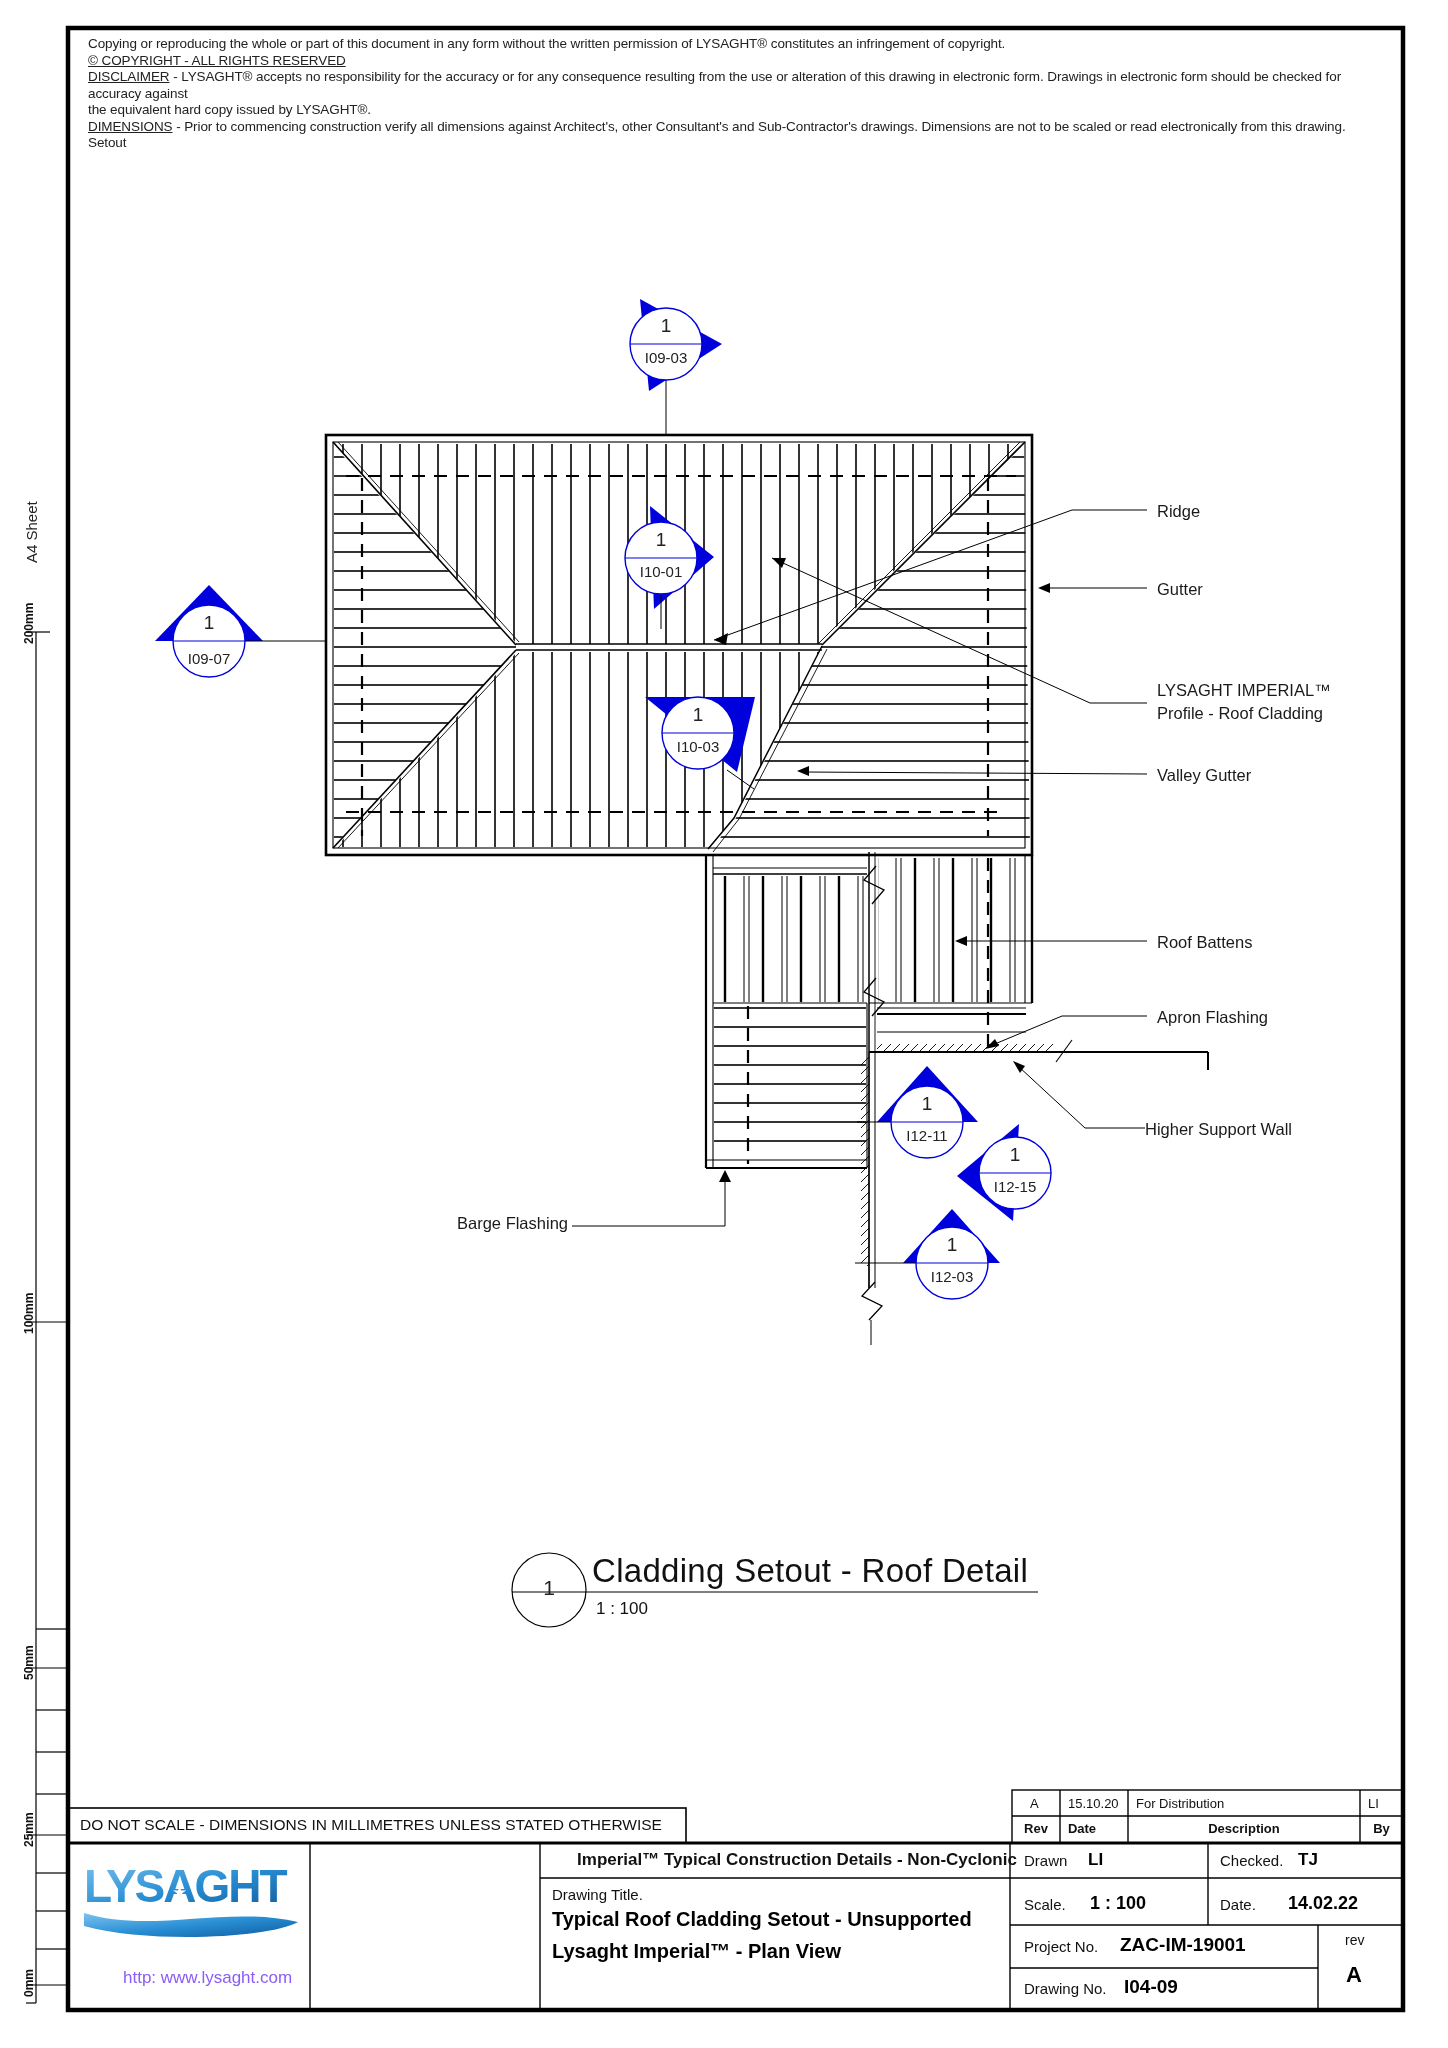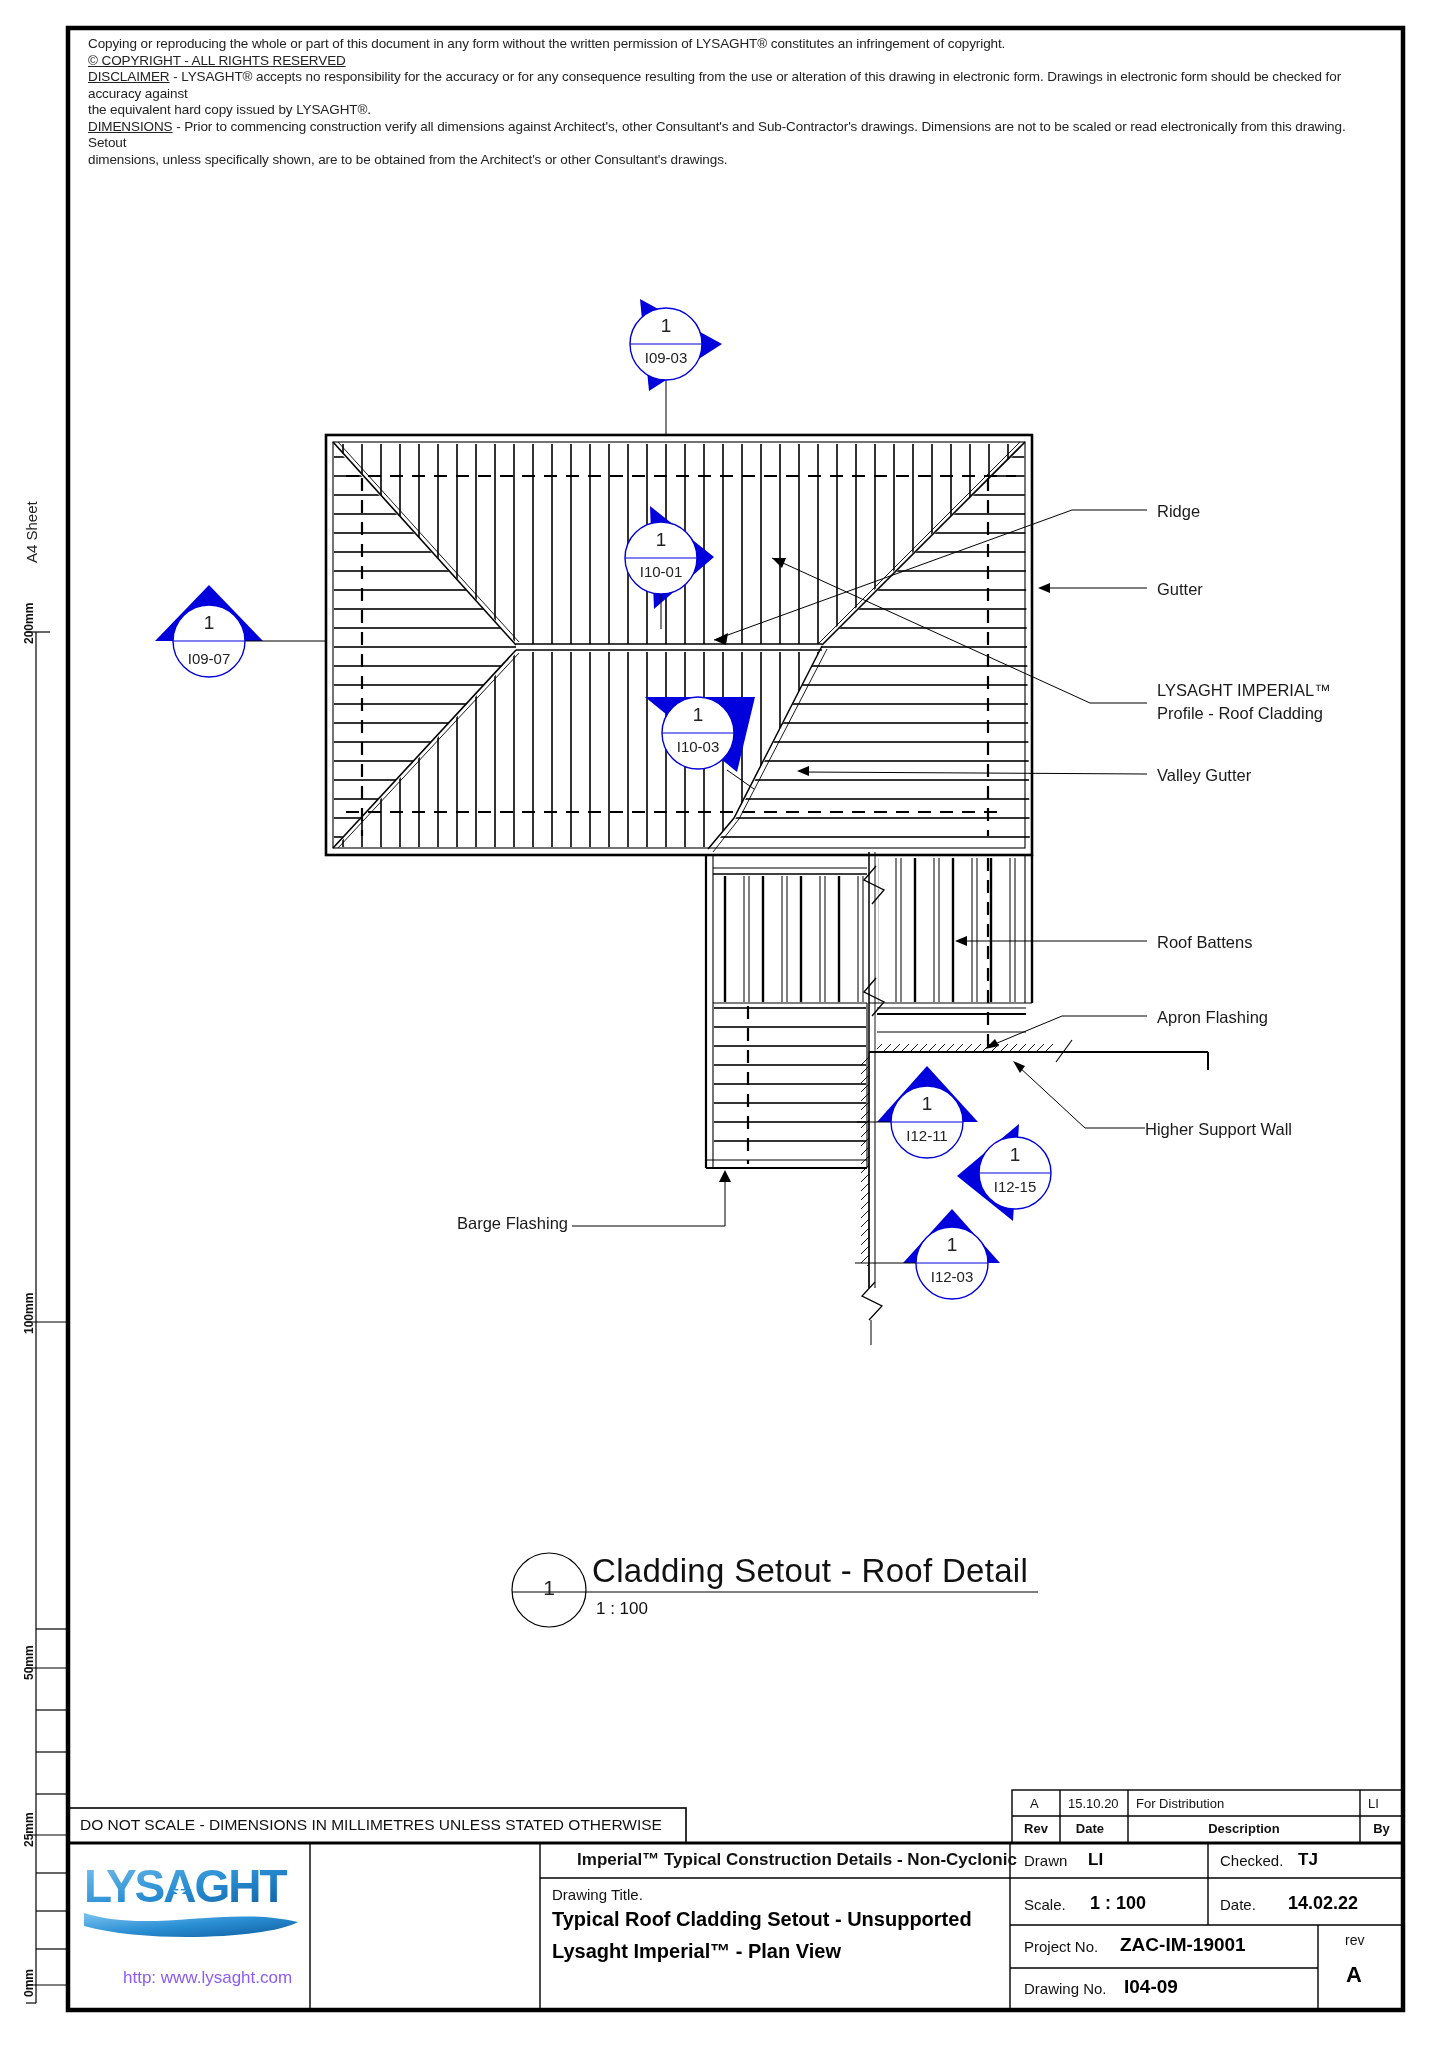--- a/index.html
+++ b/index.html
@@ -232,21 +232,20 @@
       <path d="M84,1913 C150,1934 225,1905 298,1922 C270,1938 150,1944 84,1926 Z" fill="url(#lg)"></path>
     </g>
   </svg>
 
   <div class="legal">
     <div>Copying or reproducing the whole or part of this document in any form without the written permission of LYSAGHT® constitutes an infringement of copyright.</div>
     <div><span class="u">© COPYRIGHT - ALL RIGHTS RESERVED</span></div>
     <div><span class="u">DISCLAIMER</span><span> - LYSAGHT® accepts no responsibility for the accuracy or for any consequence resulting from the use or alteration of this drawing in electronic form.  Drawings in electronic form should be checked for accuracy against</span></div>
     <div>the equivalent hard copy issued by LYSAGHT®.</div>
     <div><span class="u">DIMENSIONS</span><span> - Prior to commencing construction verify all dimensions against Architect's, other Consultant's and Sub-Contractor's drawings. Dimensions are not to be scaled or read electronically from this drawing. Setout</span></div>
-    <div>dimensions, unless specifically shown, are to be obtained from the Architect's or other Consultant's drawings.</div>
   </div>
 
   <div class="a4label">A4 Sheet</div>
   <div class="rlabel" style="top:630px;">200mm</div>
   <div class="rlabel" style="top:1320px;">100mm</div>
   <div class="rlabel" style="top:1666px;">50mm</div>
   <div class="rlabel" style="top:1833px;">25mm</div>
   <div class="rlabel" style="top:1983px;">0mm</div>
 
   <div class="cnum" style="left:626px;top:315px;">1</div>
@@ -278,21 +277,21 @@
   <div class="vtitle">Cladding Setout - Roof Detail</div>
   <div class="vscale">1 : 100</div>
 
   <div class="notebar">DO NOT SCALE - DIMENSIONS IN MILLIMETRES UNLESS STATED OTHERWISE</div>
 
   <div class="abs rev-s" style="left:1030px;top:1796px;">A</div>
   <div class="abs rev-s" style="left:1068px;top:1796px;">15.10.20</div>
   <div class="abs rev-s" style="left:1136px;top:1796px;">For Distribution</div>
   <div class="abs rev-s" style="left:1368px;top:1796px;">LI</div>
   <div class="abs rev-s tb-b" style="left:1012px;width:48px;text-align:center;top:1821px;">Rev</div>
-  <div class="abs rev-s tb-b" style="left:1060px;width:44px;text-align:right;top:1821px;">Date</div>
+  <div class="abs rev-s tb-b" style="left:1060px;width:44px;text-align:center;top:1821px;">Date</div>
   <div class="abs rev-s tb-b" style="left:1128px;width:232px;text-align:center;top:1821px;">Description</div>
   <div class="abs rev-s tb-b" style="left:1360px;width:43px;text-align:center;top:1821px;">By</div>
 
   <div class="series">Imperial™ Typical Construction Details - Non-Cyclonic</div>
   <div class="abs tb-s" style="left:552px;top:1886px;">Drawing Title.</div>
   <div class="abs tb-b" style="left:552px;top:1908px;font-size:20px;">Typical Roof Cladding Setout - Unsupported</div>
   <div class="abs tb-b" style="left:552px;top:1940px;font-size:20px;">Lysaght Imperial™ - Plan View</div>
 
   <div class="abs tb-s" style="left:1024px;top:1852px;">Drawn</div>
   <div class="abs tb-b" style="left:1088px;top:1850px;font-size:17px;">LI</div>

